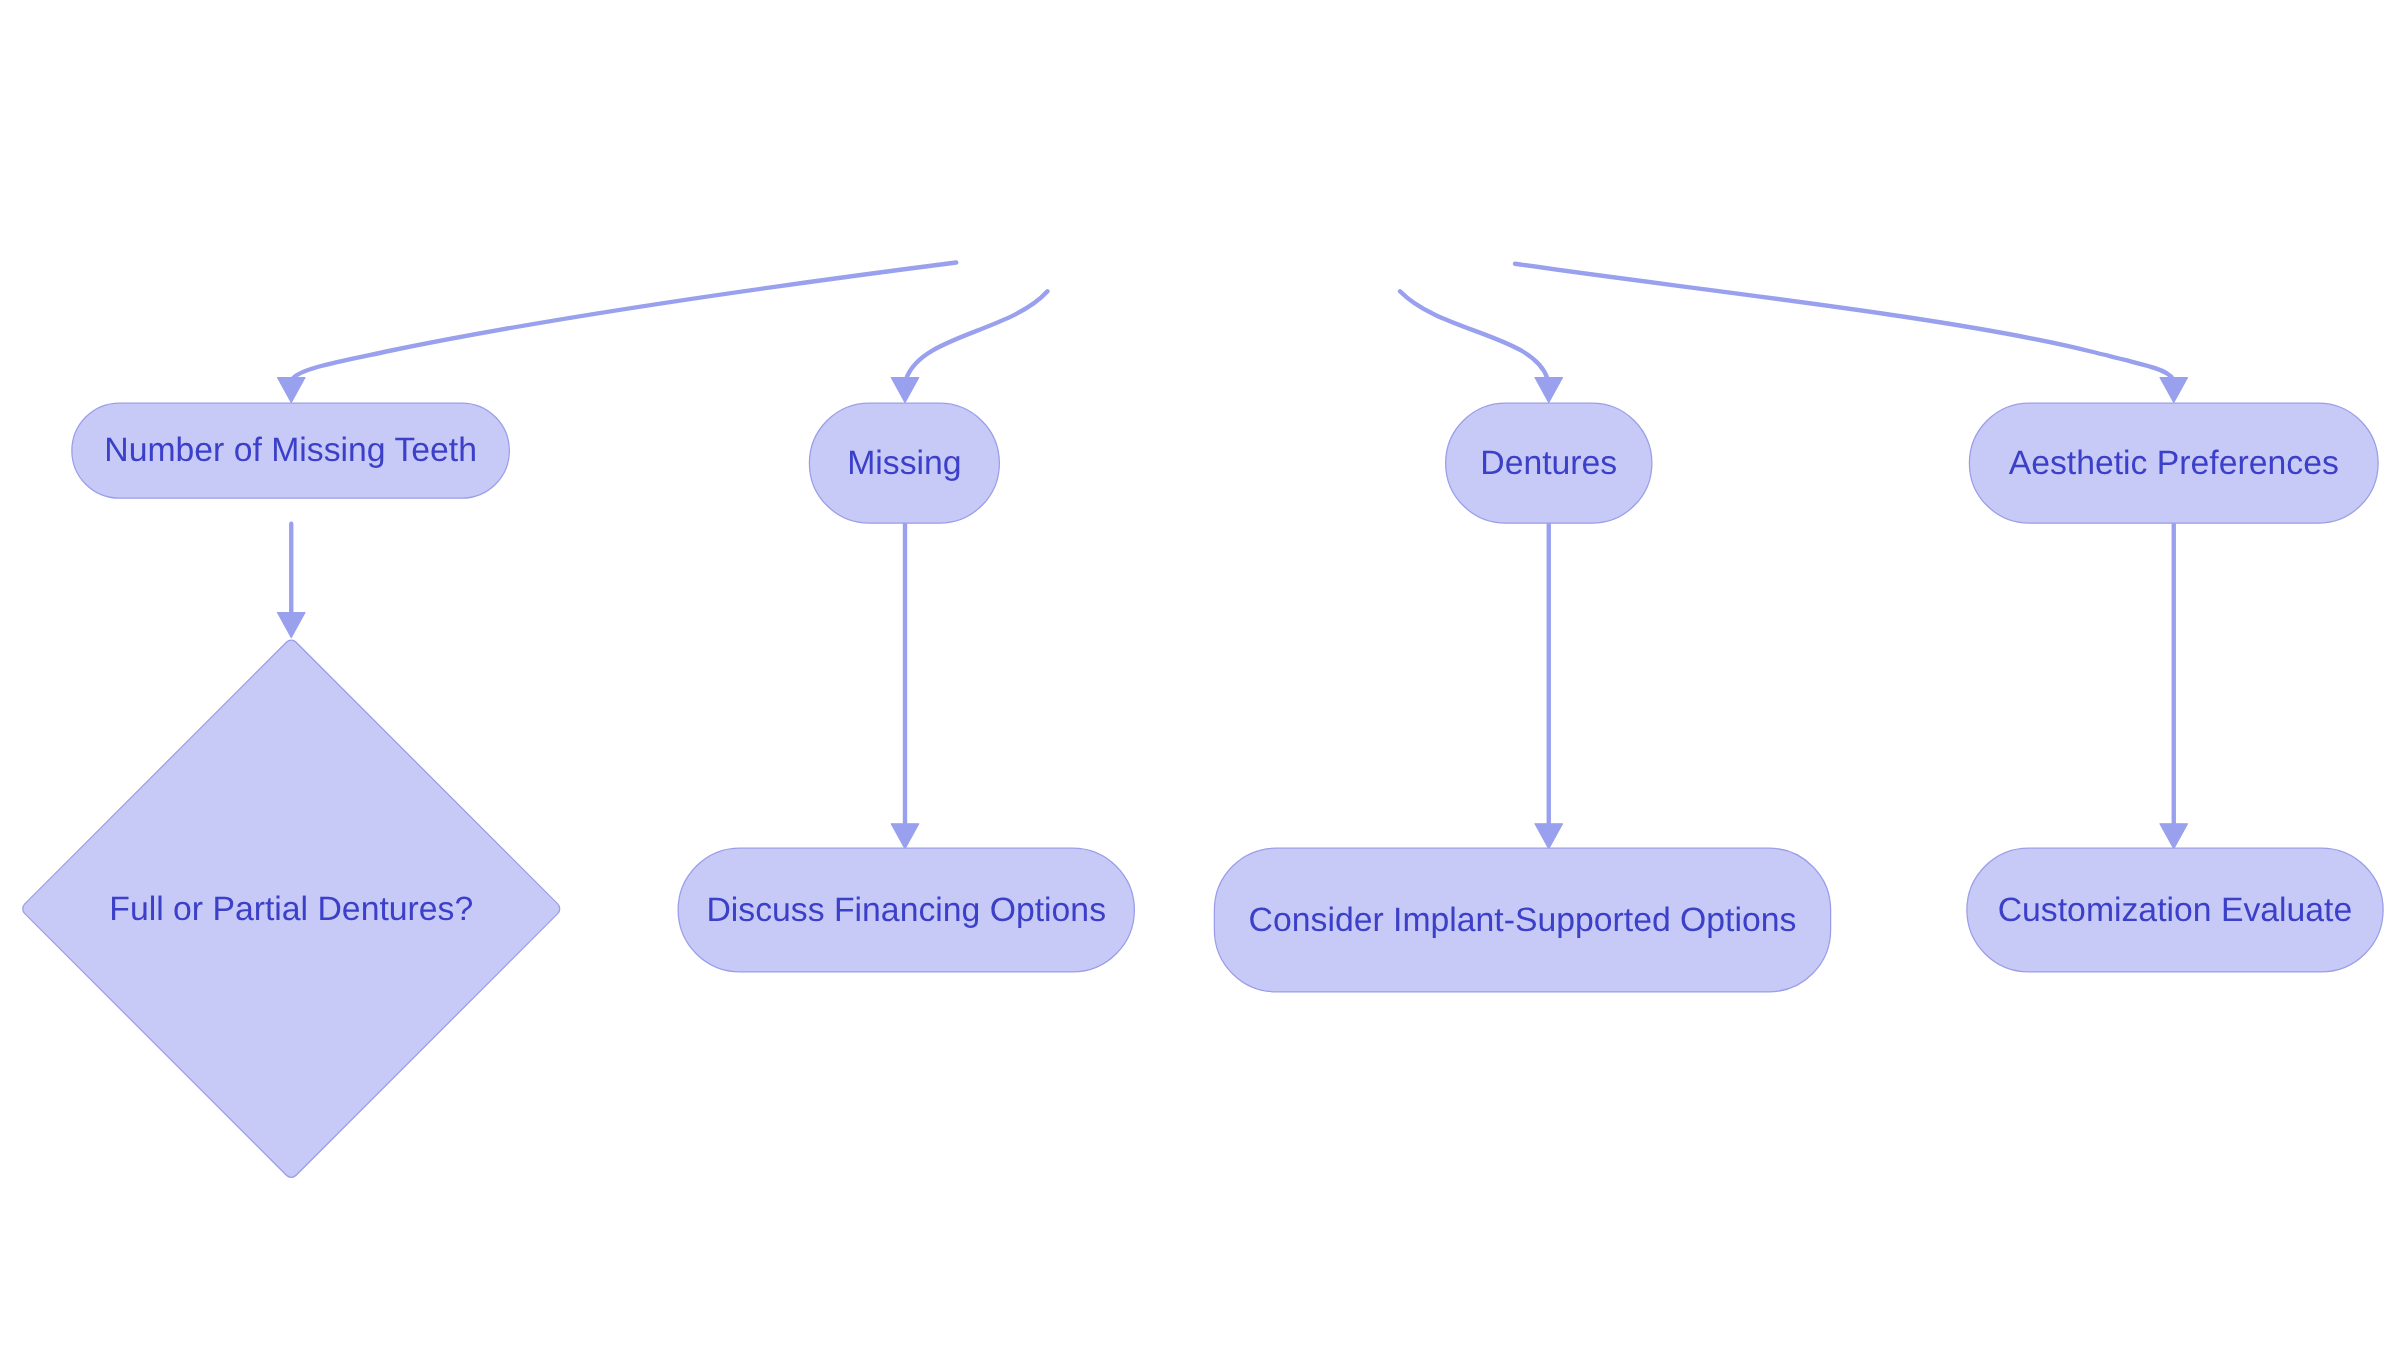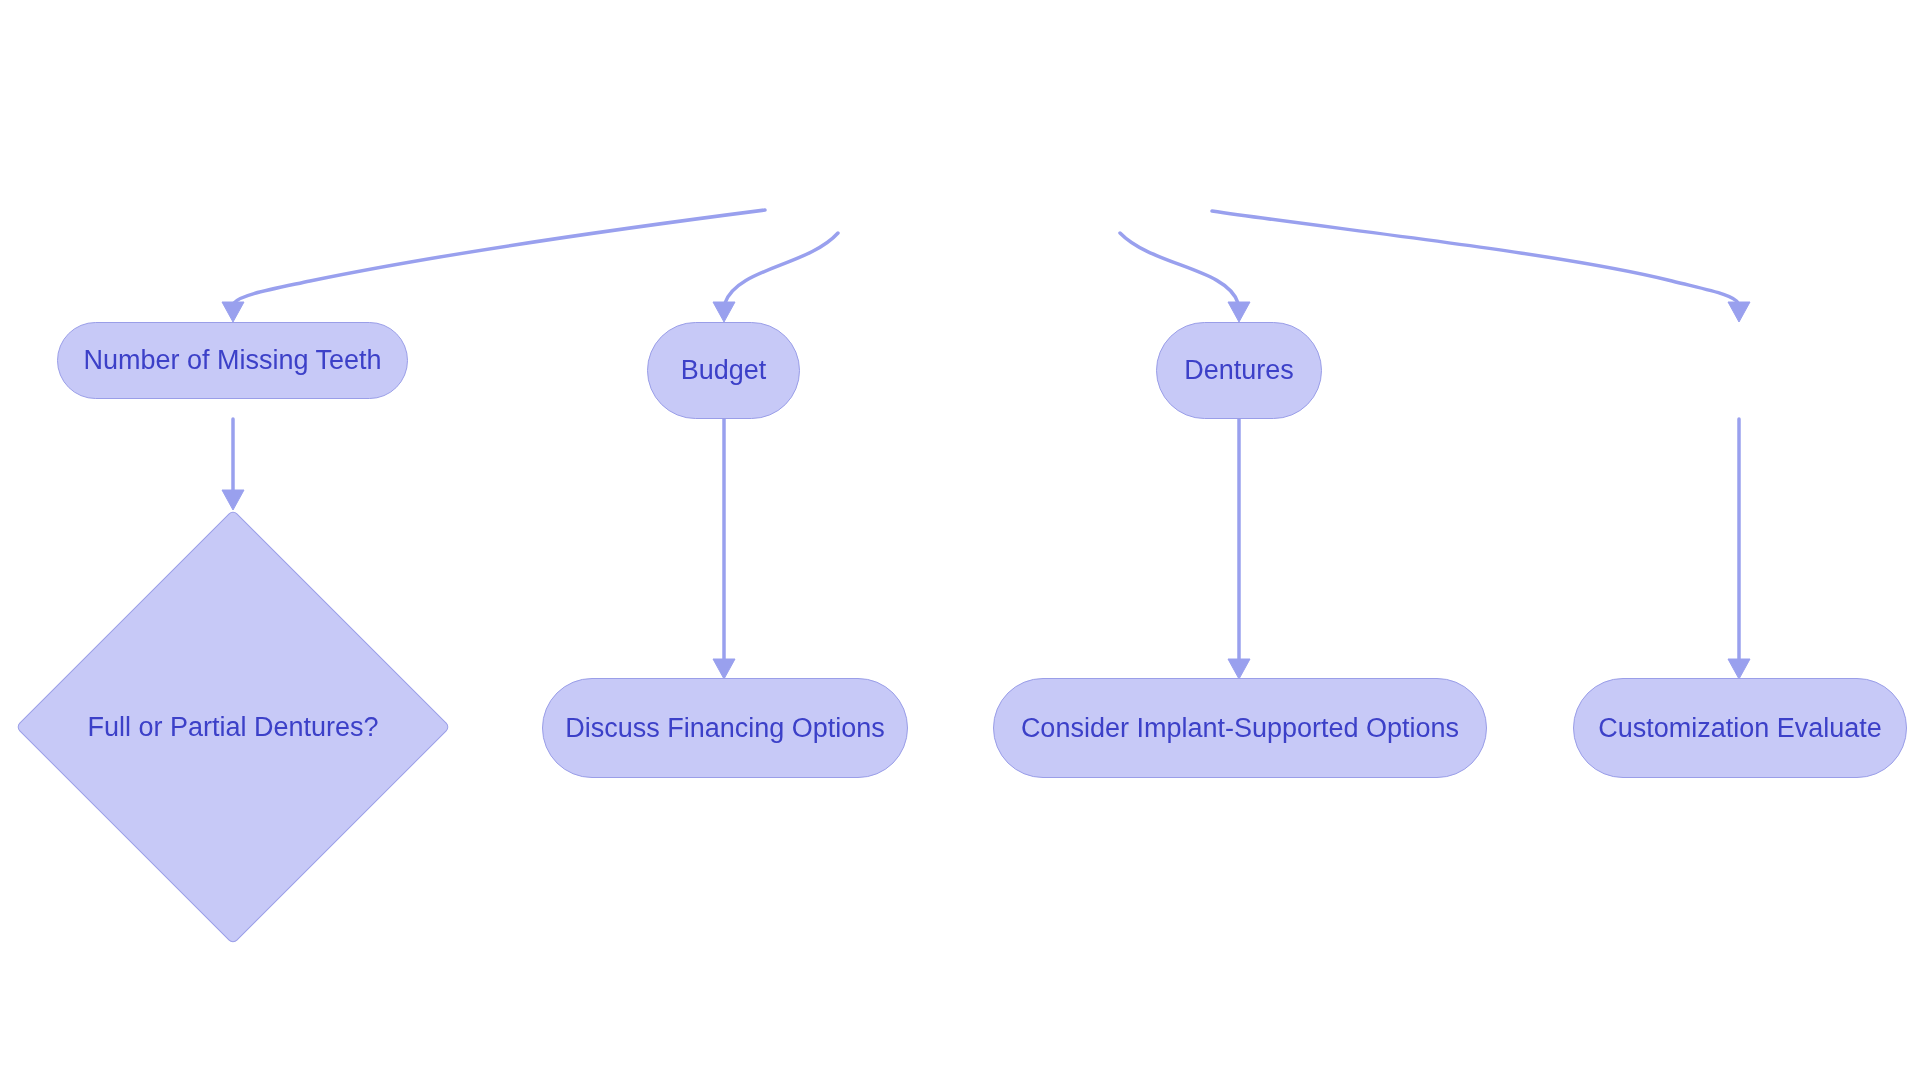--- a/index.html
+++ b/index.html
@@ -95,38 +95,41 @@
       <path d="M 1739 419 L 1739 660" class="edge-line"></path>
       <polygon points="1728,659 1750,659 1739,679" class="edge-arrow"></polygon>
     </svg>
 
 
   <div class="node pill" style="left: 57px; top: 322px; width: 351px; height: 77px; border-radius: 48.5px;">
     <span class="node-label">Number of Missing Teeth</span>
   </div>
 
   <div class="node pill" style="left: 647px; top: 322px; width: 153px; height: 97px; border-radius: 48.5px;">
-    <span class="node-label">Budget</span>
+    <span class="node-label">Missing</span>
   </div>
 
   <div class="node pill" style="left: 1156px; top: 322px; width: 166px; height: 97px; border-radius: 48.5px;">
     <span class="node-label">Dentures</span>
   </div>
 
+  <div class="node pill" style="left: 1575px; top: 322px; width: 328px; height: 97px; border-radius: 48.5px;">
+    <span class="node-label">Aesthetic Preferences</span>
+  </div>
 
   <div class="node diamond" style="left: 15px; top: 509px; width: 436px; height: 436px;">
     <div class="diamond-shape" style="width: 308px; height: 308px;"></div>
     <span class="node-label">Full or Partial Dentures?</span>
   </div>
 
   <div class="node pill" style="left: 542px; top: 678px; width: 366px; height: 100px; border-radius: 50px;">
     <span class="node-label">Discuss Financing Options</span>
   </div>
 
-  <div class="node pill" style="left: 993px; top: 678px; width: 494px; height: 100px; border-radius: 50px;">
+  <div class="node pill" style="left: 971px; top: 678px; width: 494px; height: 116px; border-radius: 50px;">
     <span class="node-label">Consider Implant-Supported Options</span>
   </div>
 
   <div class="node pill" style="left: 1573px; top: 678px; width: 334px; height: 100px; border-radius: 50px;">
     <span class="node-label">Customization Evaluate</span>
   </div>
 
 </div>
 
 </body></html>

